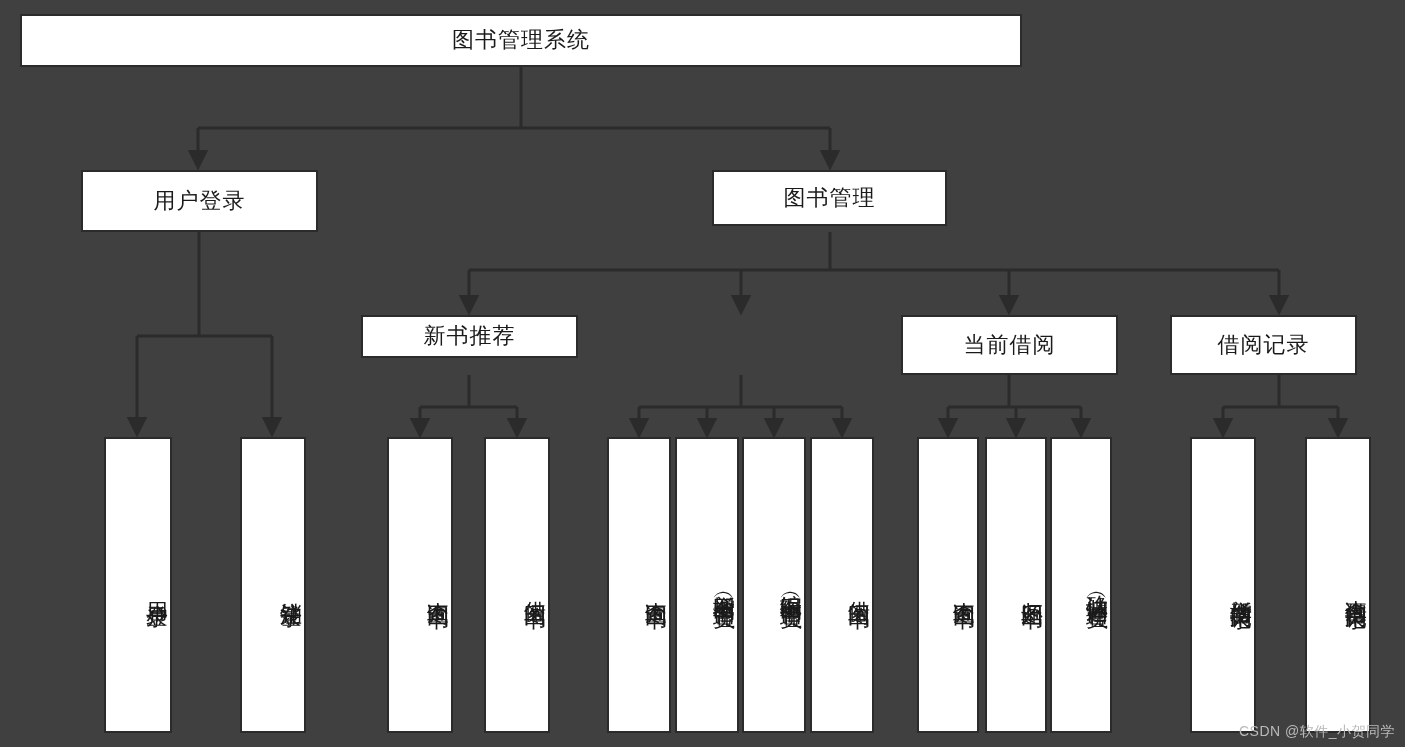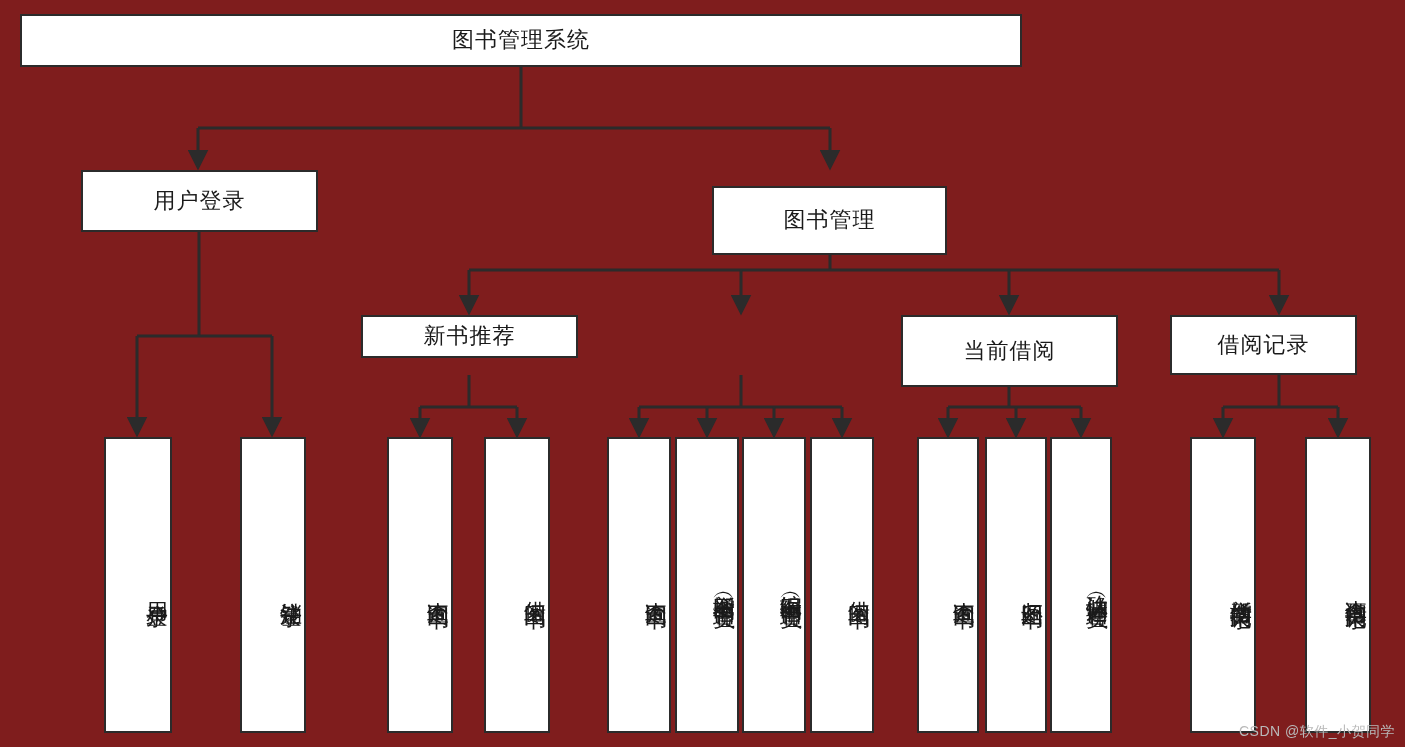--- a/index.html
+++ b/index.html
@@ -7,21 +7,21 @@
     padding: 0;
     background: #ffffff;
   }
   body {
     font-family: "Liberation Sans", "DejaVu Sans", sans-serif;
   }
   #canvas {
     position: relative;
     width: 1405px;
     height: 747px;
-    background: #7f1d1d;
+    background: #404040;
     overflow: hidden;
   }
   #wires {
     position: absolute;
     left: 0;
     top: 0;
     width: 1405px;
     height: 747px;
     pointer-events: none;
   }
@@ -127,28 +127,28 @@
     </g>
   </svg>
 
   <div class="node horiz" style="left:20px; top:14px; width:1002px; height:53px;">
     <span class="label">图书管理系统</span>
   </div>
 
   <div class="node horiz" style="left:81px; top:170px; width:237px; height:62px;">
     <span class="label">用户登录</span>
   </div>
-  <div class="node horiz" style="left:712px; top:186px; width:235px; height:69px;">
+  <div class="node horiz" style="left:712px; top:170px; width:235px; height:56px;">
     <span class="label">图书管理</span>
   </div>
 
   <div class="node horiz" style="left:361px; top:315px; width:217px; height:43px;">
     <span class="label">新书推荐</span>
   </div>
-  <div class="node horiz" style="left:901px; top:315px; width:217px; height:72px;">
+  <div class="node horiz" style="left:901px; top:315px; width:217px; height:60px;">
     <span class="label">当前借阅</span>
   </div>
   <div class="node horiz" style="left:1170px; top:315px; width:187px; height:60px;">
     <span class="label">借阅记录</span>
   </div>
 
   <div class="node vert" style="left:104px; top:437px; width:68px; height:296px;">
     <span class="label">用户登录</span>
   </div>
   <div class="node vert" style="left:240px; top:437px; width:66px; height:296px;">

